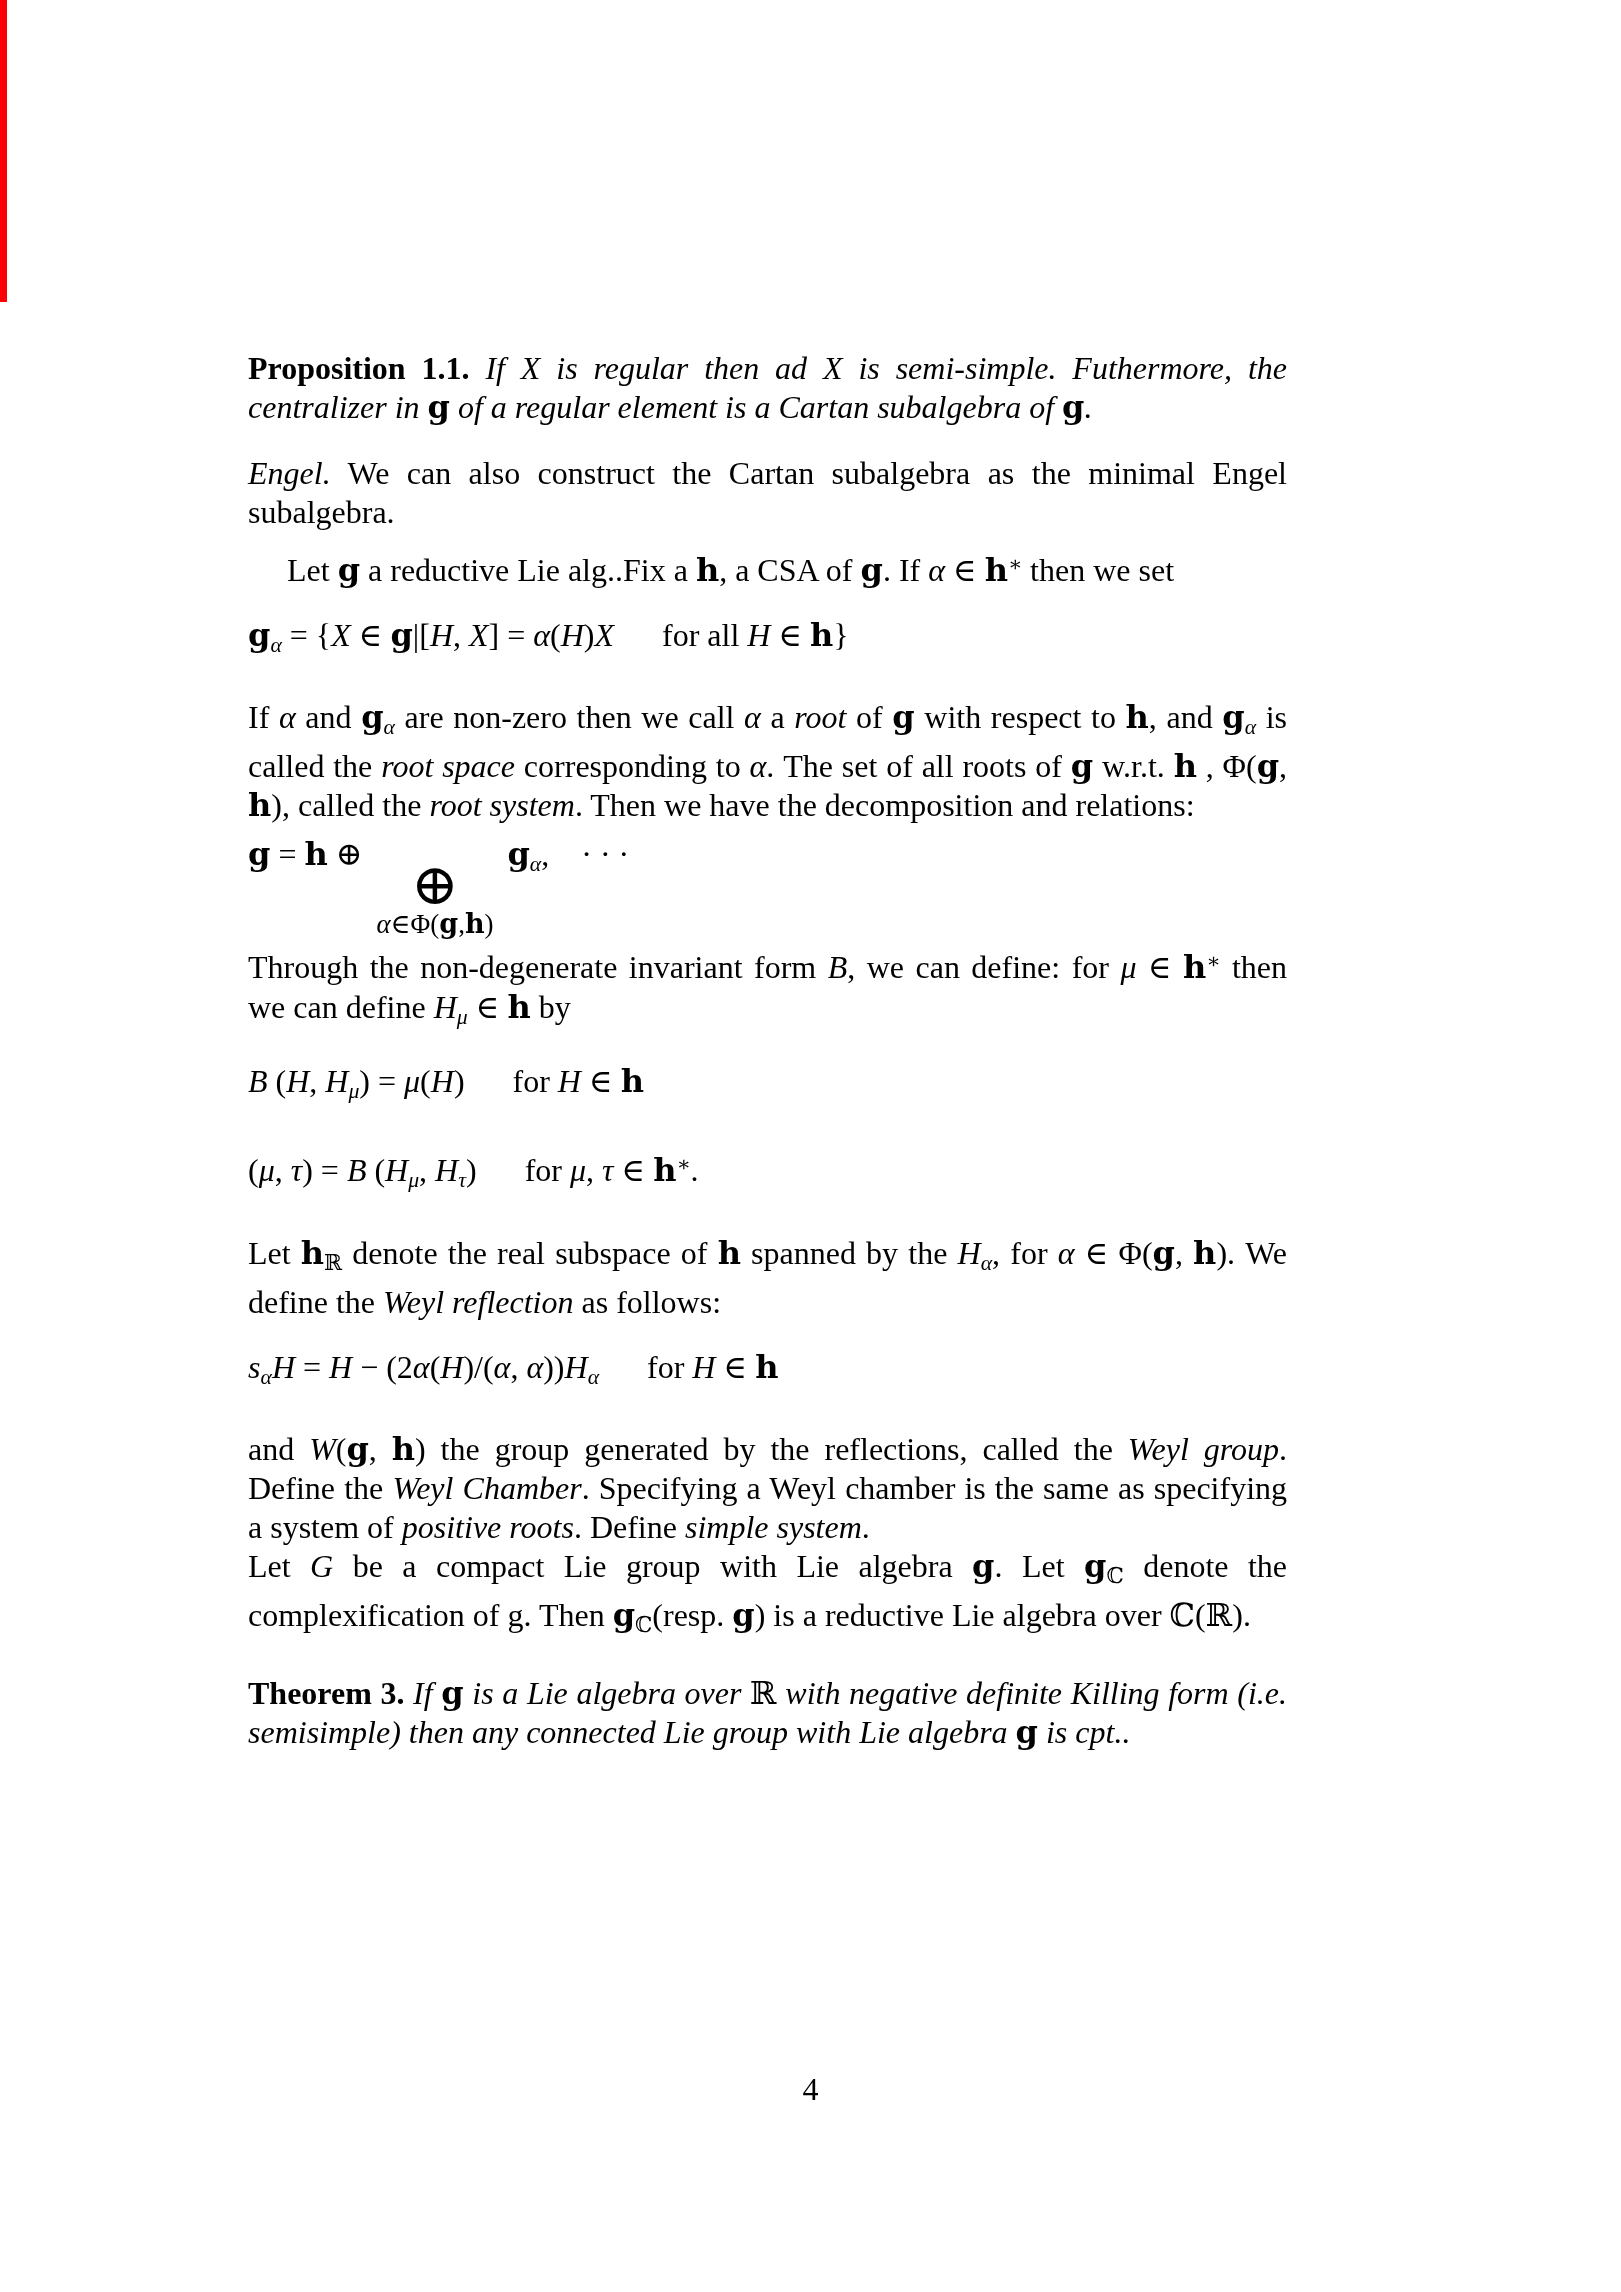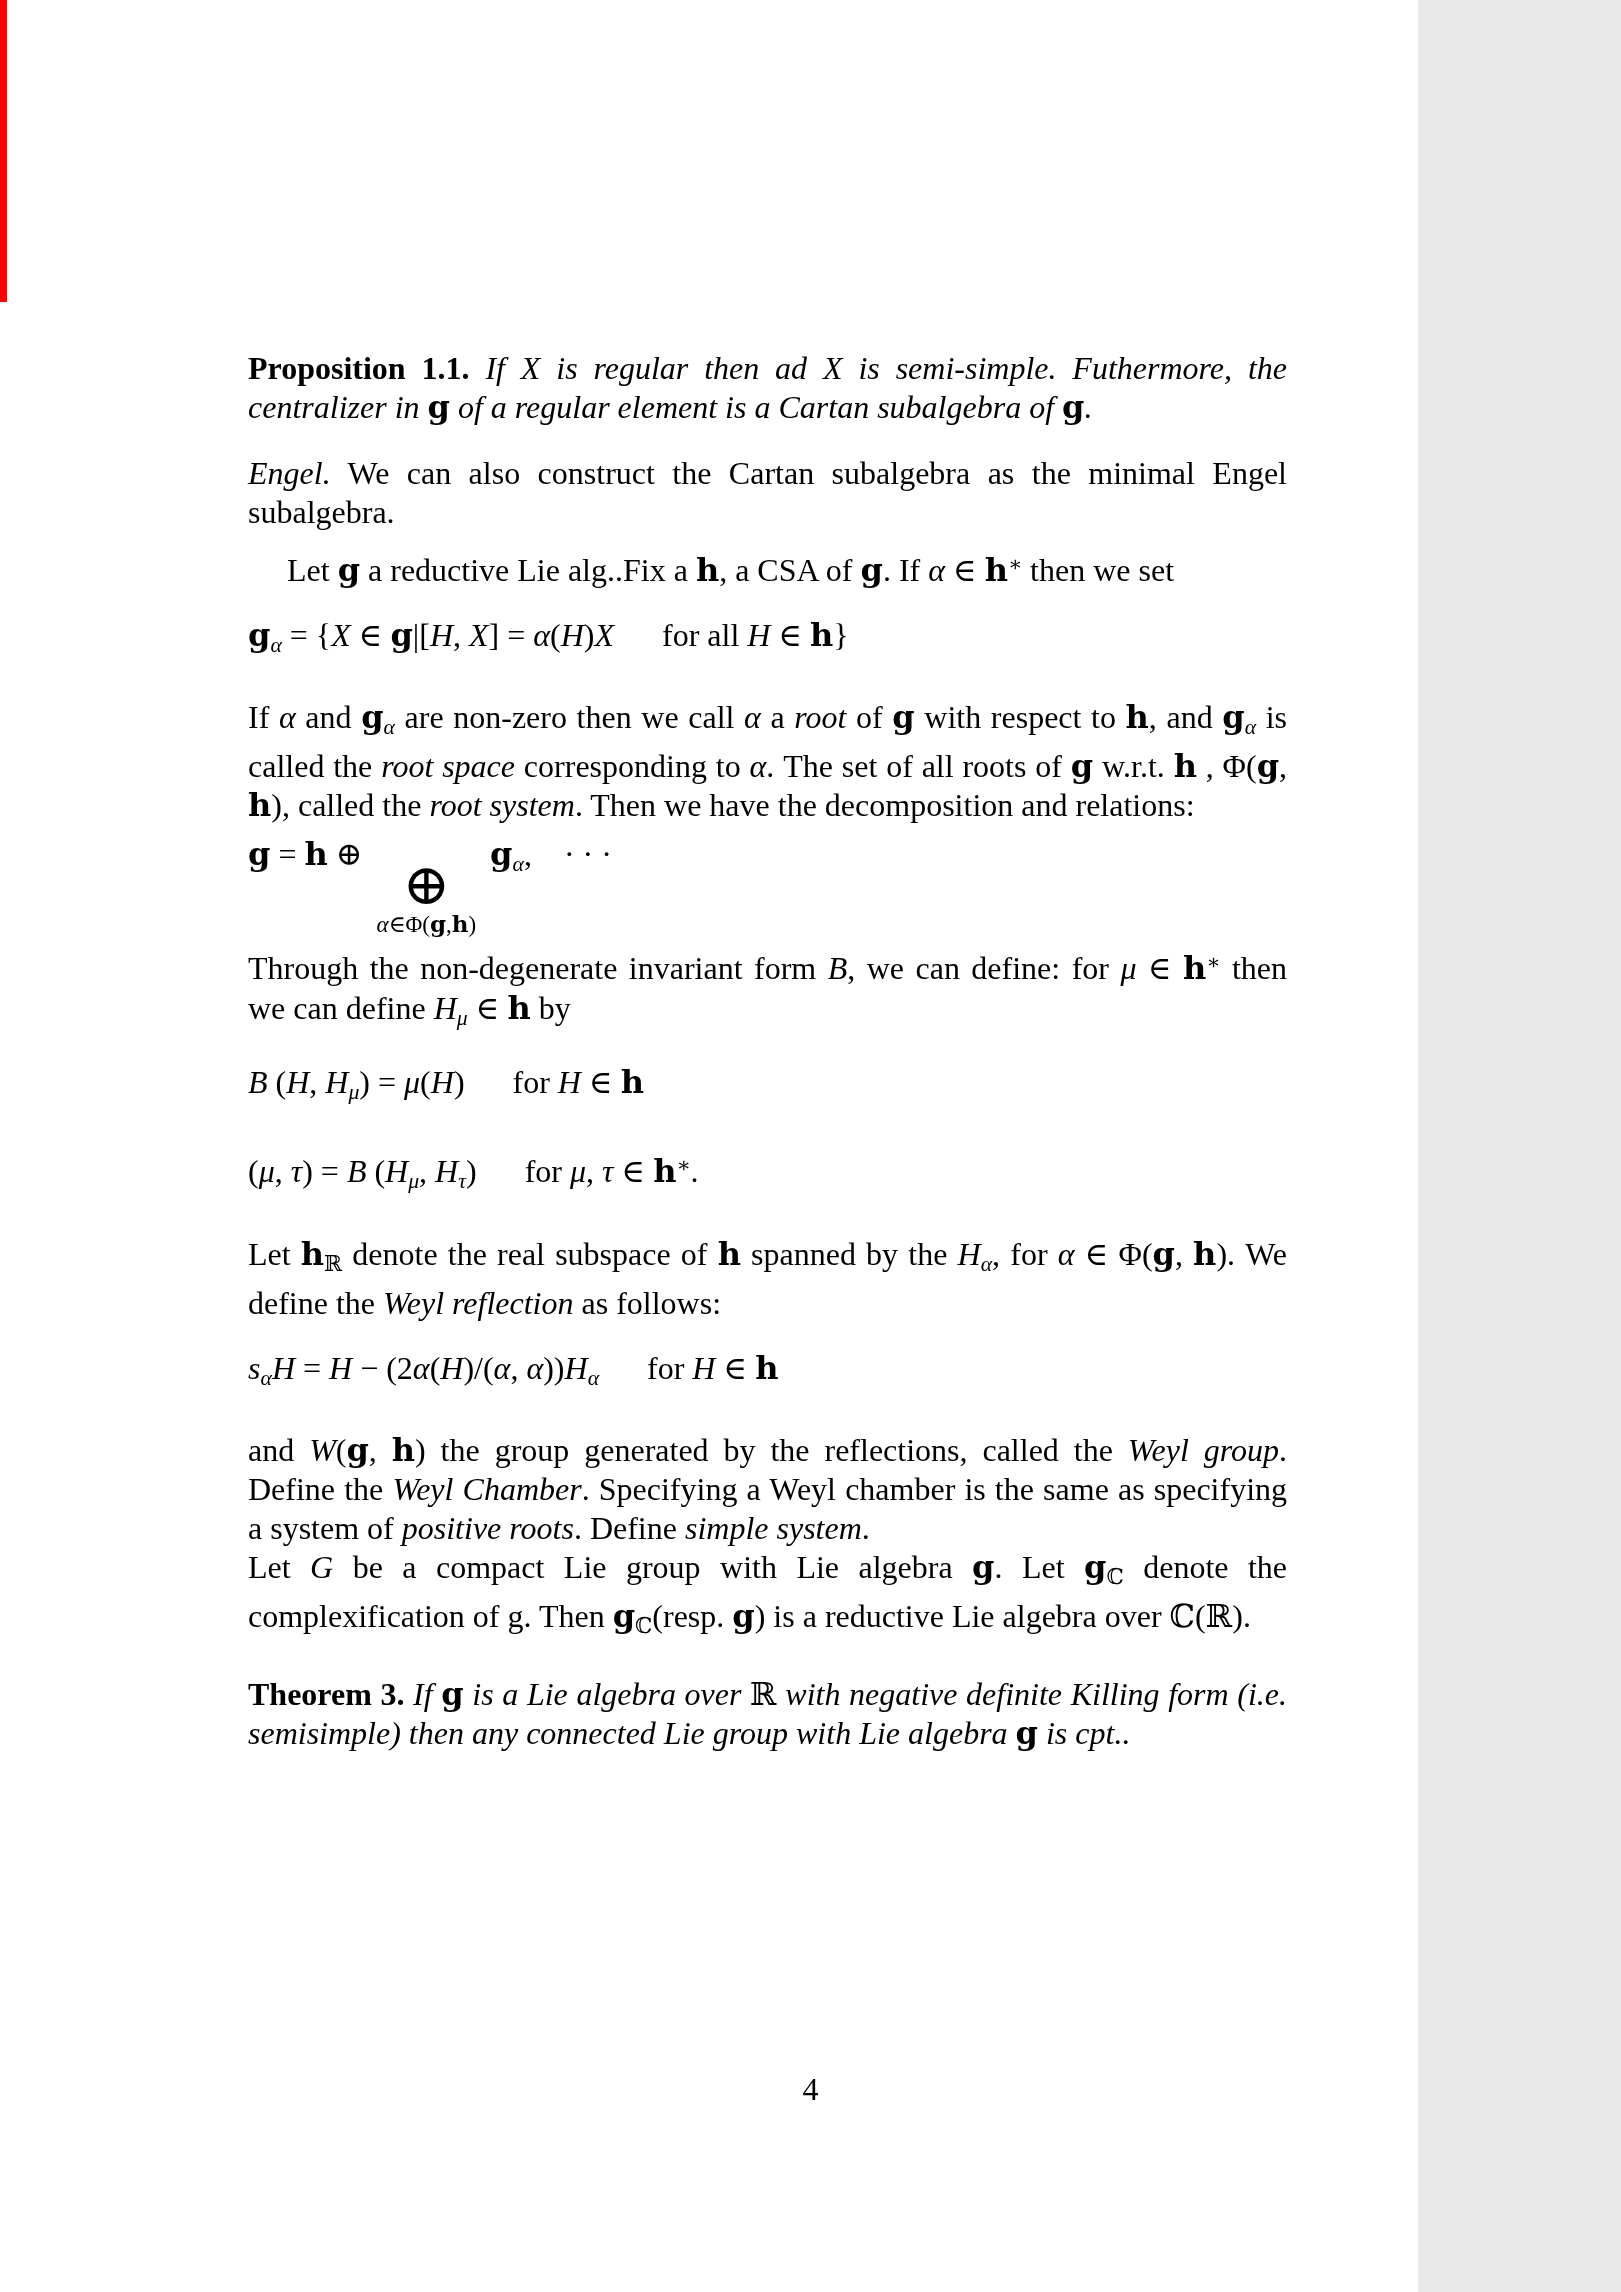--- a/index.html
+++ b/index.html
@@ -1,18 +1,18 @@
 <!DOCTYPE html>
 <html><head>
 <meta charset="utf-8">
 <style>
   html,body { margin:0; padding:0; background:#e8e8e8; }
   .page {
     position:relative;
-    width:1418px; height:2293px;
+    width:1621px; height:2293px;
     background:#ffffff;
     font-family:"Liberation Serif","DejaVu Serif","DejaVu Sans",serif;
     font-size:32px; line-height:39px; color:#000;
     overflow:hidden;
   }
   .edge-strip { position:absolute; left:0; top:0; width:6.9px; height:302px; }
   .textblock { position:absolute; left:248px; top:349px; width:1039px; }
   .para { margin:0; text-align:justify; }
   .indent { text-indent:39px; }
   .mt-remark { margin-top:27.4px; }
@@ -21,21 +21,21 @@
   .display { text-align:left; margin:25.5px 0 33px 0; }
   .display-bigop { text-align:left; margin:9.8px 0 5.9px 0; }
   .it { font-style:italic; }
   .bf { font-weight:bold; }
   .fr { font-weight:bold; font-family:"DejaVu Serif","Liberation Serif",serif; }
   .sub { font-size:0.68em; vertical-align:-0.28em; }
   .sub.it { font-style:italic; }
   .sup { font-size:0.65em; vertical-align:0.5em; }
   .bigop { display:inline-flex; flex-direction:column; align-items:center; vertical-align:-39px; margin:0 5.9px; }
   .bigop .op { font-size:57px; line-height:57px; }
-  .bigop .lim { font-size:23px; line-height:22.5px; white-space:nowrap; }
+  .bigop .lim { font-size:27px; line-height:22.5px; white-space:nowrap; }
   .section { font-size:44px; line-height:53px; font-weight:bold; margin:43px 0 25.5px 0; text-align:left; }
   .section .secnum { margin-right:35px; }
   .folio { position:absolute; top:2070px; left:0; width:1621px; text-align:center; }
 </style>
 </head>
 <body>
 
 <div class="page">
 
   <div class="edge-strip" style="background: rgb(251, 2, 7);"></div>

